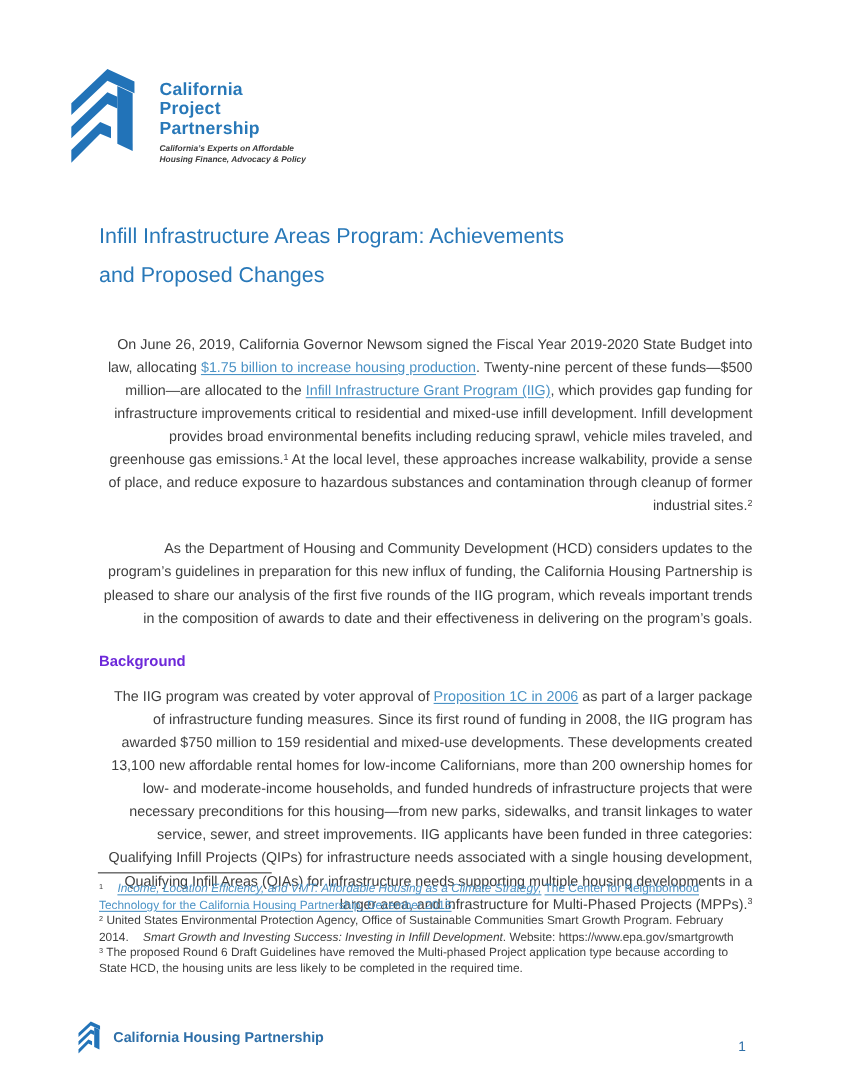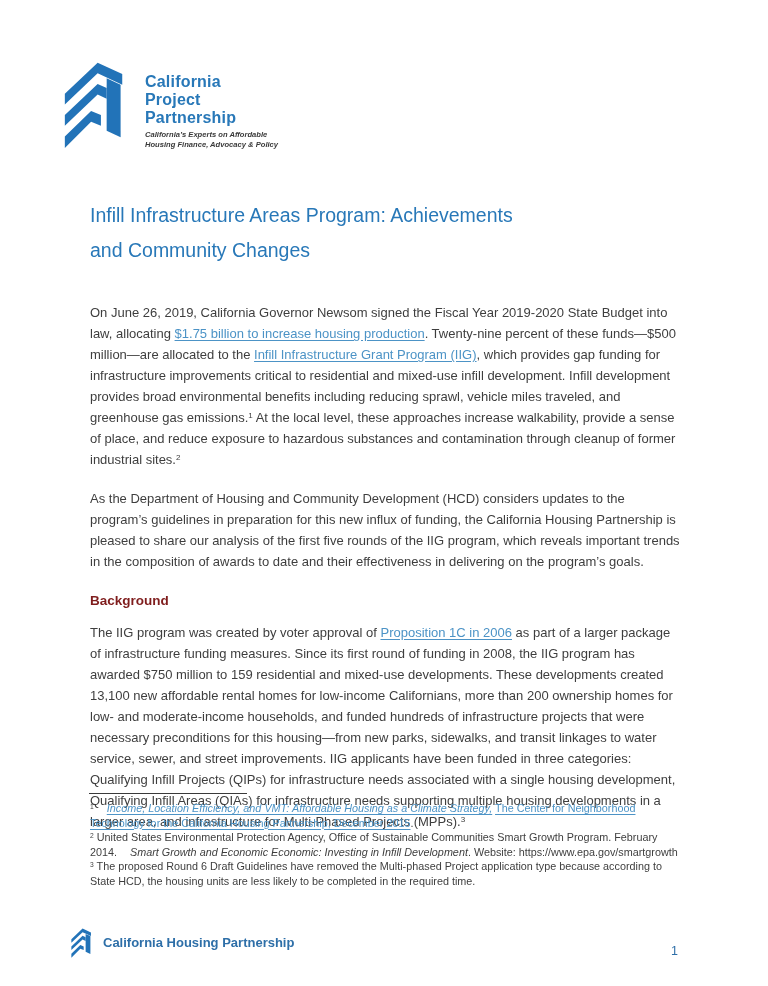--- a/index.html
+++ b/index.html
@@ -43,23 +43,23 @@
     position:absolute;top:198px;left:90px;width:600px;
     color:var(--accent);
     font-size:19.5px;line-height:35px;
     font-weight:400;
   }
   
   .body-copy{
     position:absolute;top:302px;left:90px;width:594px;
     font-size:13px;line-height:21px;
   }
-  .para{margin-bottom:18px;text-align:left;}
+  .para{margin-bottom:18px;text-align:right;}
   .section-heading{
-    font-weight:bold;color:#7f1d1d;
+    font-weight:bold;color:#6d28d9;
     font-size:13.5px;
     margin-top:2px;margin-bottom:11px;
   }
   .seg-link{color:var(--link);text-decoration:underline;text-underline-offset:2px;cursor:pointer;}
   .seg-italic{font-style:italic;padding-left:10px;}
   .seg-sup{font-size:0.62em;position:relative;top:-0.45em;line-height:0;}
   
   .footnote-divider{
     position:absolute;top:793px;left:89px;width:158px;
     border:none;border-top:1.6px solid #3a3a3a;
@@ -104,34 +104,34 @@
       <div class="logo-name">Partnership</div>
       <div class="logo-tagline">
         <div>California’s Experts on Affordable</div>
         <div>Housing Finance, Advocacy &amp; Policy</div>
       </div>
     </div>
   </div>
 
   <div class="doc-title">
     <div>Infill Infrastructure Areas Program: Achievements</div>
-    <div>and Community Changes</div>
+    <div>and Proposed Changes</div>
   </div>
 
   <div class="body-copy">
     <p class="para"><span>On June 26, 2019, California Governor Newsom signed the Fiscal Year 2019-2020 State Budget into law, allocating </span><span class="seg-link">$1.75 billion to increase housing production</span><span>. Twenty-nine percent of these funds—$500 million—are allocated to the </span><span class="seg-link">Infill Infrastructure Grant Program (IIG)</span><span>, which provides gap funding for infrastructure improvements critical to residential and mixed-use infill development. Infill development provides broad environmental benefits including reducing sprawl, vehicle miles traveled, and greenhouse gas emissions.</span><span class="seg-sup">1</span><span> At the local level, these approaches increase walkability, provide a sense of place, and reduce exposure to hazardous substances and contamination through cleanup of former industrial sites.</span><span class="seg-sup">2</span></p>
     <p class="para"><span>As the Department of Housing and Community Development (HCD) considers updates to the program’s guidelines in preparation for this new influx of funding, the California Housing Partnership is pleased to share our analysis of the first five rounds of the IIG program, which reveals important trends in the composition of awards to date and their effectiveness in delivering on the program’s goals.</span></p>
     <h2 class="section-heading">Background</h2>
     <p class="para"><span>The IIG program was created by voter approval of </span><span class="seg-link">Proposition 1C in 2006</span><span> as part of a larger package of infrastructure funding measures. Since its first round of funding in 2008, the IIG program has awarded $750 million to 159 residential and mixed-use developments. These developments created 13,100 new affordable rental homes for low-income Californians, more than 200 ownership homes for low- and moderate-income households, and funded hundreds of infrastructure projects that were necessary preconditions for this housing—from new parks, sidewalks, and transit linkages to water service, sewer, and street improvements. IIG applicants have been funded in three categories: Qualifying Infill Projects (QIPs) for infrastructure needs associated with a single housing development, Qualifying Infill Areas (QIAs) for infrastructure needs supporting multiple housing developments in a larger area, and infrastructure for Multi-Phased Projects (MPPs).</span><span class="seg-sup">3</span></p>
   </div>
 
   <hr class="footnote-divider">
   <div class="footnotes">
     <p class="footnote"><span class="seg-sup">1</span><span> </span><span class="seg-italic seg-link">Income, Location Efficiency, and VMT: Affordable Housing as a Climate Strategy,</span><span> </span><span class="seg-link">The Center for Neighborhood Technology for the California Housing Partnership, December 2015</span><span>.</span></p>
-    <p class="footnote"><span class="seg-sup">2</span><span> United States Environmental Protection Agency, Office of Sustainable Communities Smart Growth Program. February 2014. </span><span class="seg-italic">Smart Growth and Economic Economic: Investing in Infill Development</span><span>. Website: https://www.epa.gov/smartgrowth</span></p>
+    <p class="footnote"><span class="seg-sup">2</span><span> United States Environmental Protection Agency, Office of Sustainable Communities Smart Growth Program. February 2014. </span><span class="seg-italic">Smart Growth and Investing Success: Investing in Infill Development</span><span>. Website: https://www.epa.gov/smartgrowth</span></p>
     <p class="footnote"><span class="seg-sup">3</span><span> The proposed Round 6 Draft Guidelines have removed the Multi-phased Project application type because according to State HCD, the housing units are less likely to be completed in the required time.</span></p>
   </div>
 
   <div class="footer">
     <div class="footer-left">
       <svg class="footer-mark" viewBox="0 0 100 112" aria-hidden="true">
         <polygon fill="#2273B8" points="63,27 80,35 80,99 63,91"></polygon>
         <polygon fill="#2273B8" points="12,46 52,8 82,22 82,35 52,21 12,59"></polygon>
         <polygon fill="#2273B8" points="12,72 52,34 63,39 63,52 52,47 12,85"></polygon>
         <polygon fill="#2273B8" points="12,98 44,67 56,72 56,85 44,80 12,112"></polygon>

